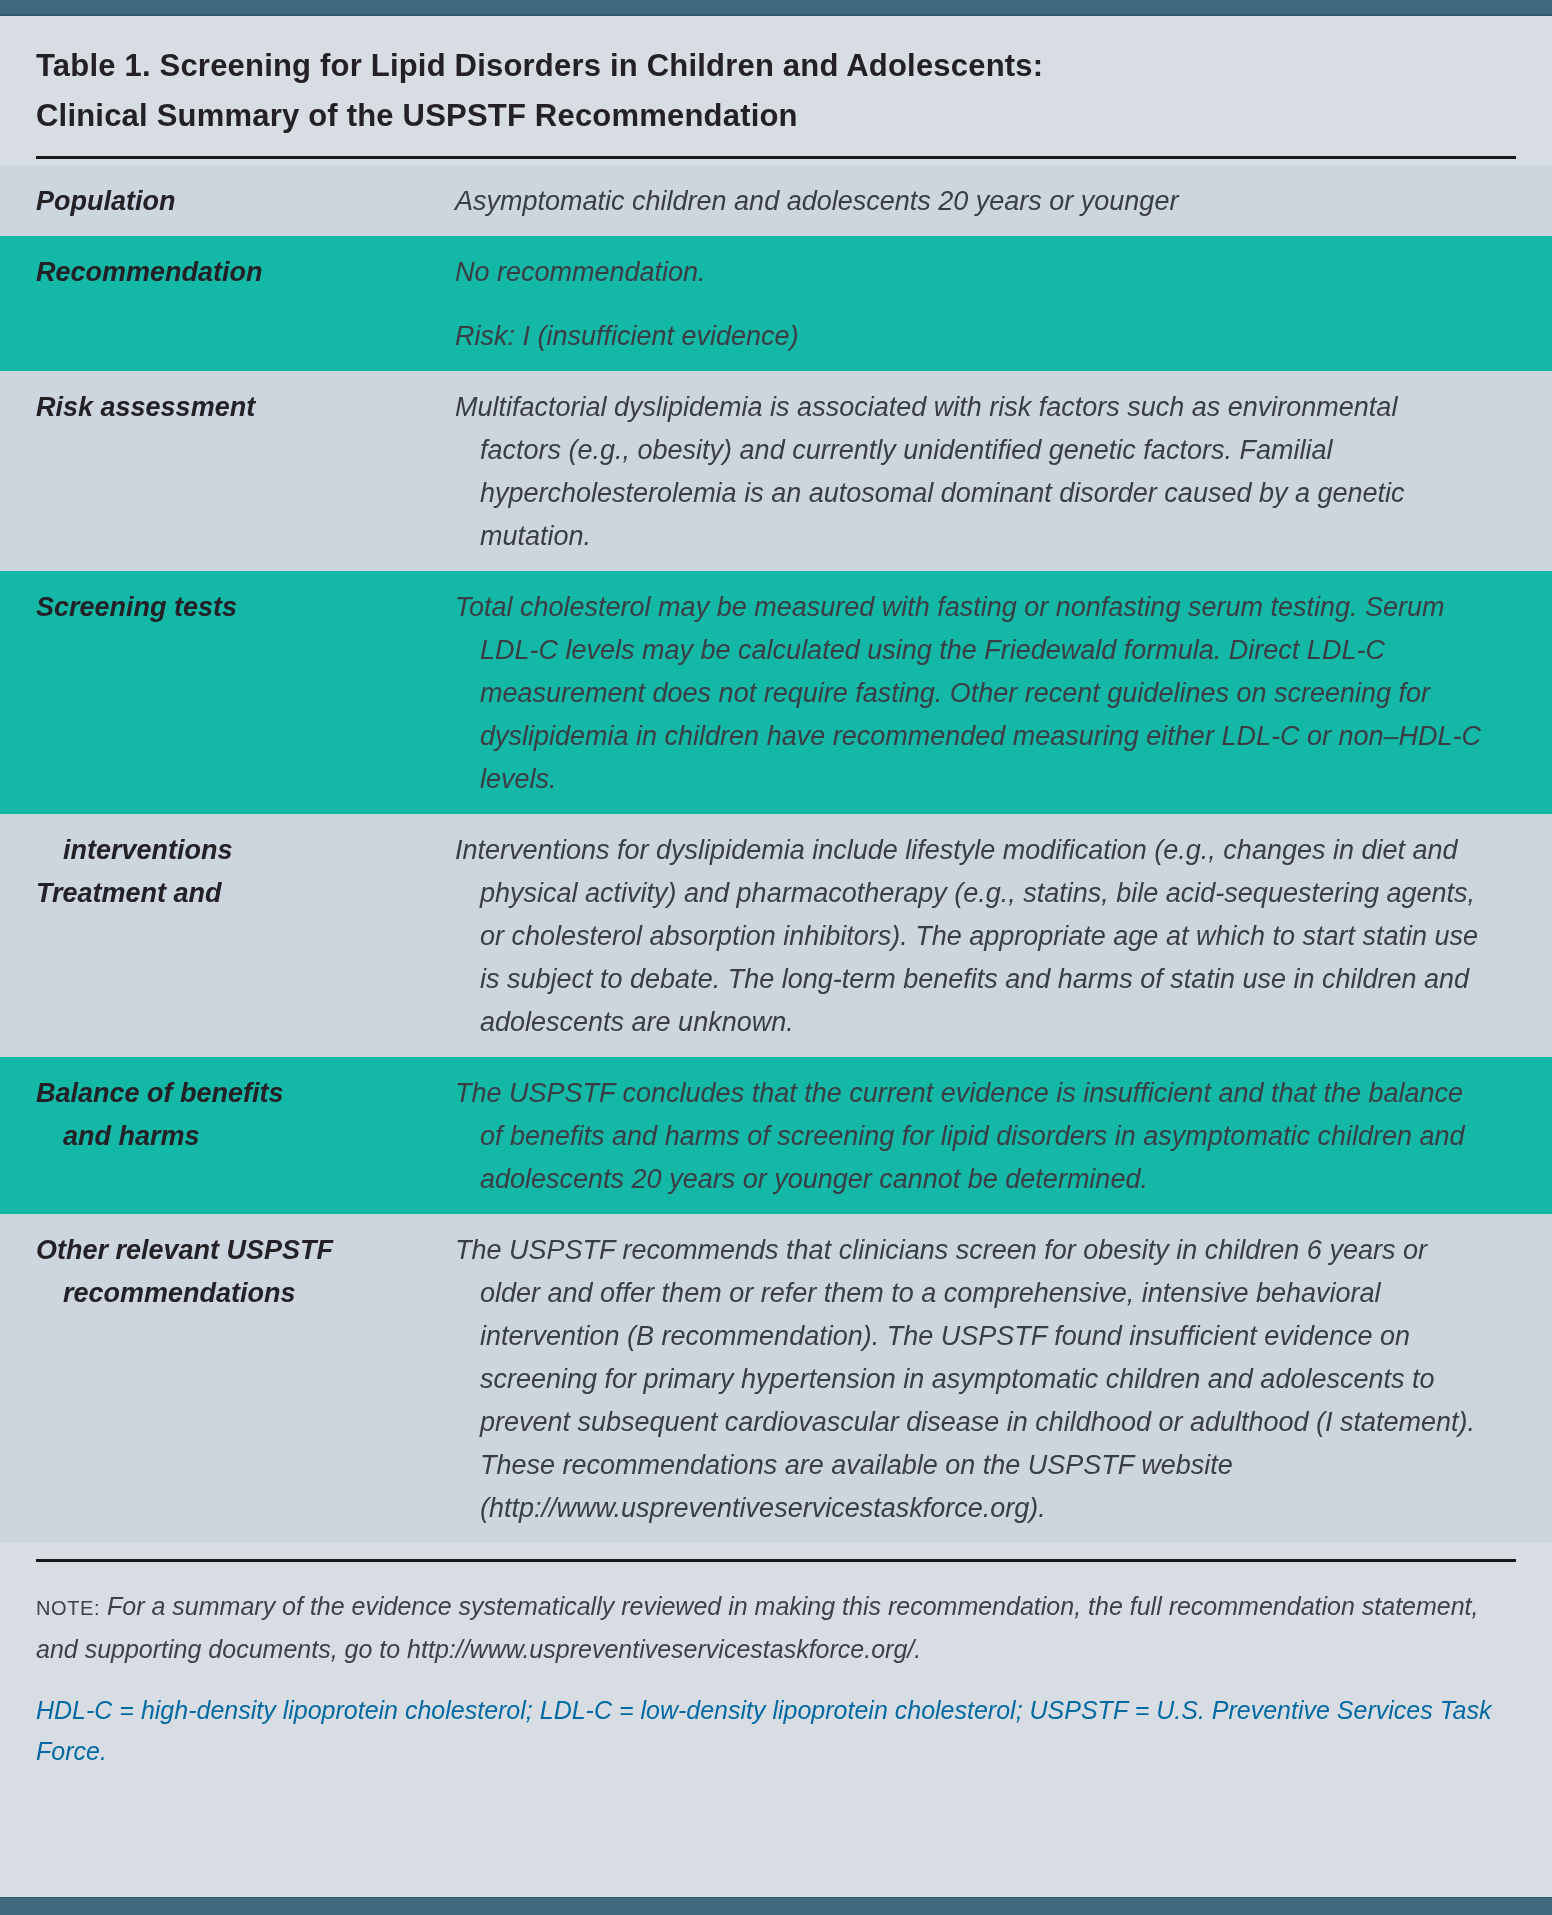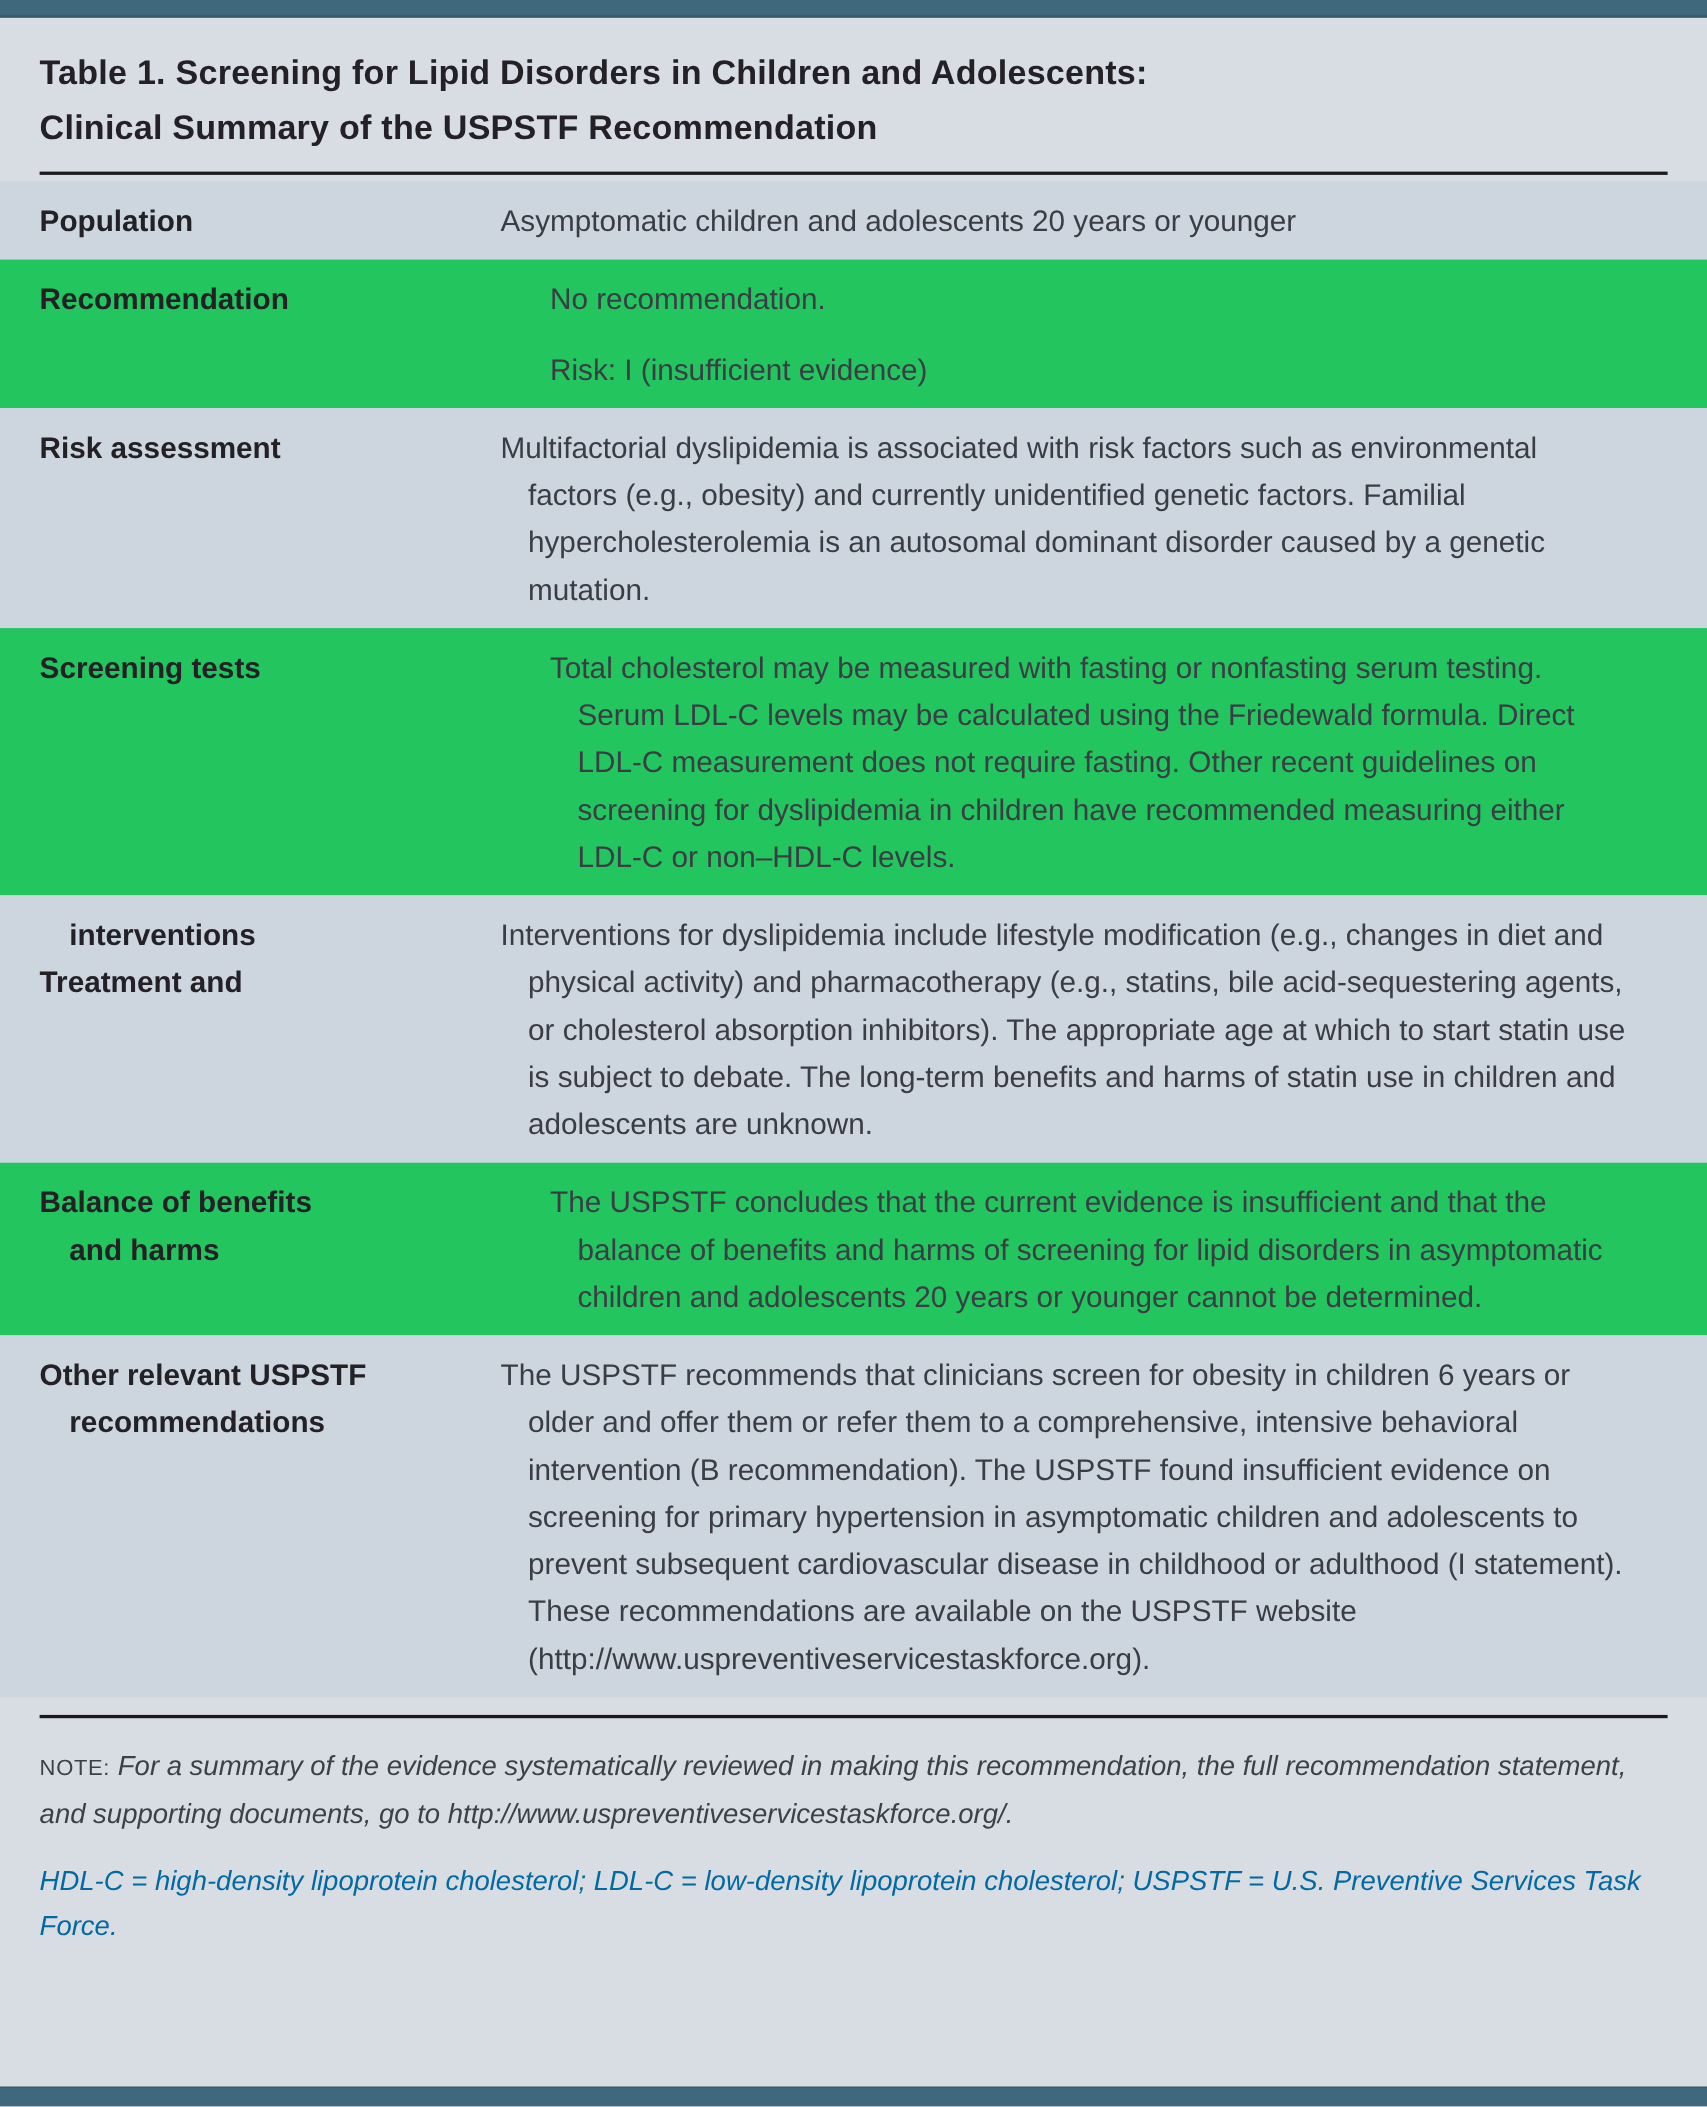--- a/index.html
+++ b/index.html
@@ -28,23 +28,24 @@
   .title-line { display: block; }
   .rule {
     height: 3px;
     background: #1b191c;
   }
   .header .rule { margin-top: 15px; }
   .rows { margin-top: 6px; }
   .row {
     display: flex;
     padding: 15px 0 13px;
+    font-style: italic;
   }
   .row.blue { background: #cdd5df; }
-  .row.white { background: #22c55e; gap: 45px; }
+  .row.white { background: #14b8a6; }
   .row-label {
     flex: 0 0 420px;
     width: 420px;
     padding-left: 36px;
     padding-right: 10px;
     font-weight: bold;
     font-size: 27px;
     line-height: 43px;
     color: #232126;
   }

